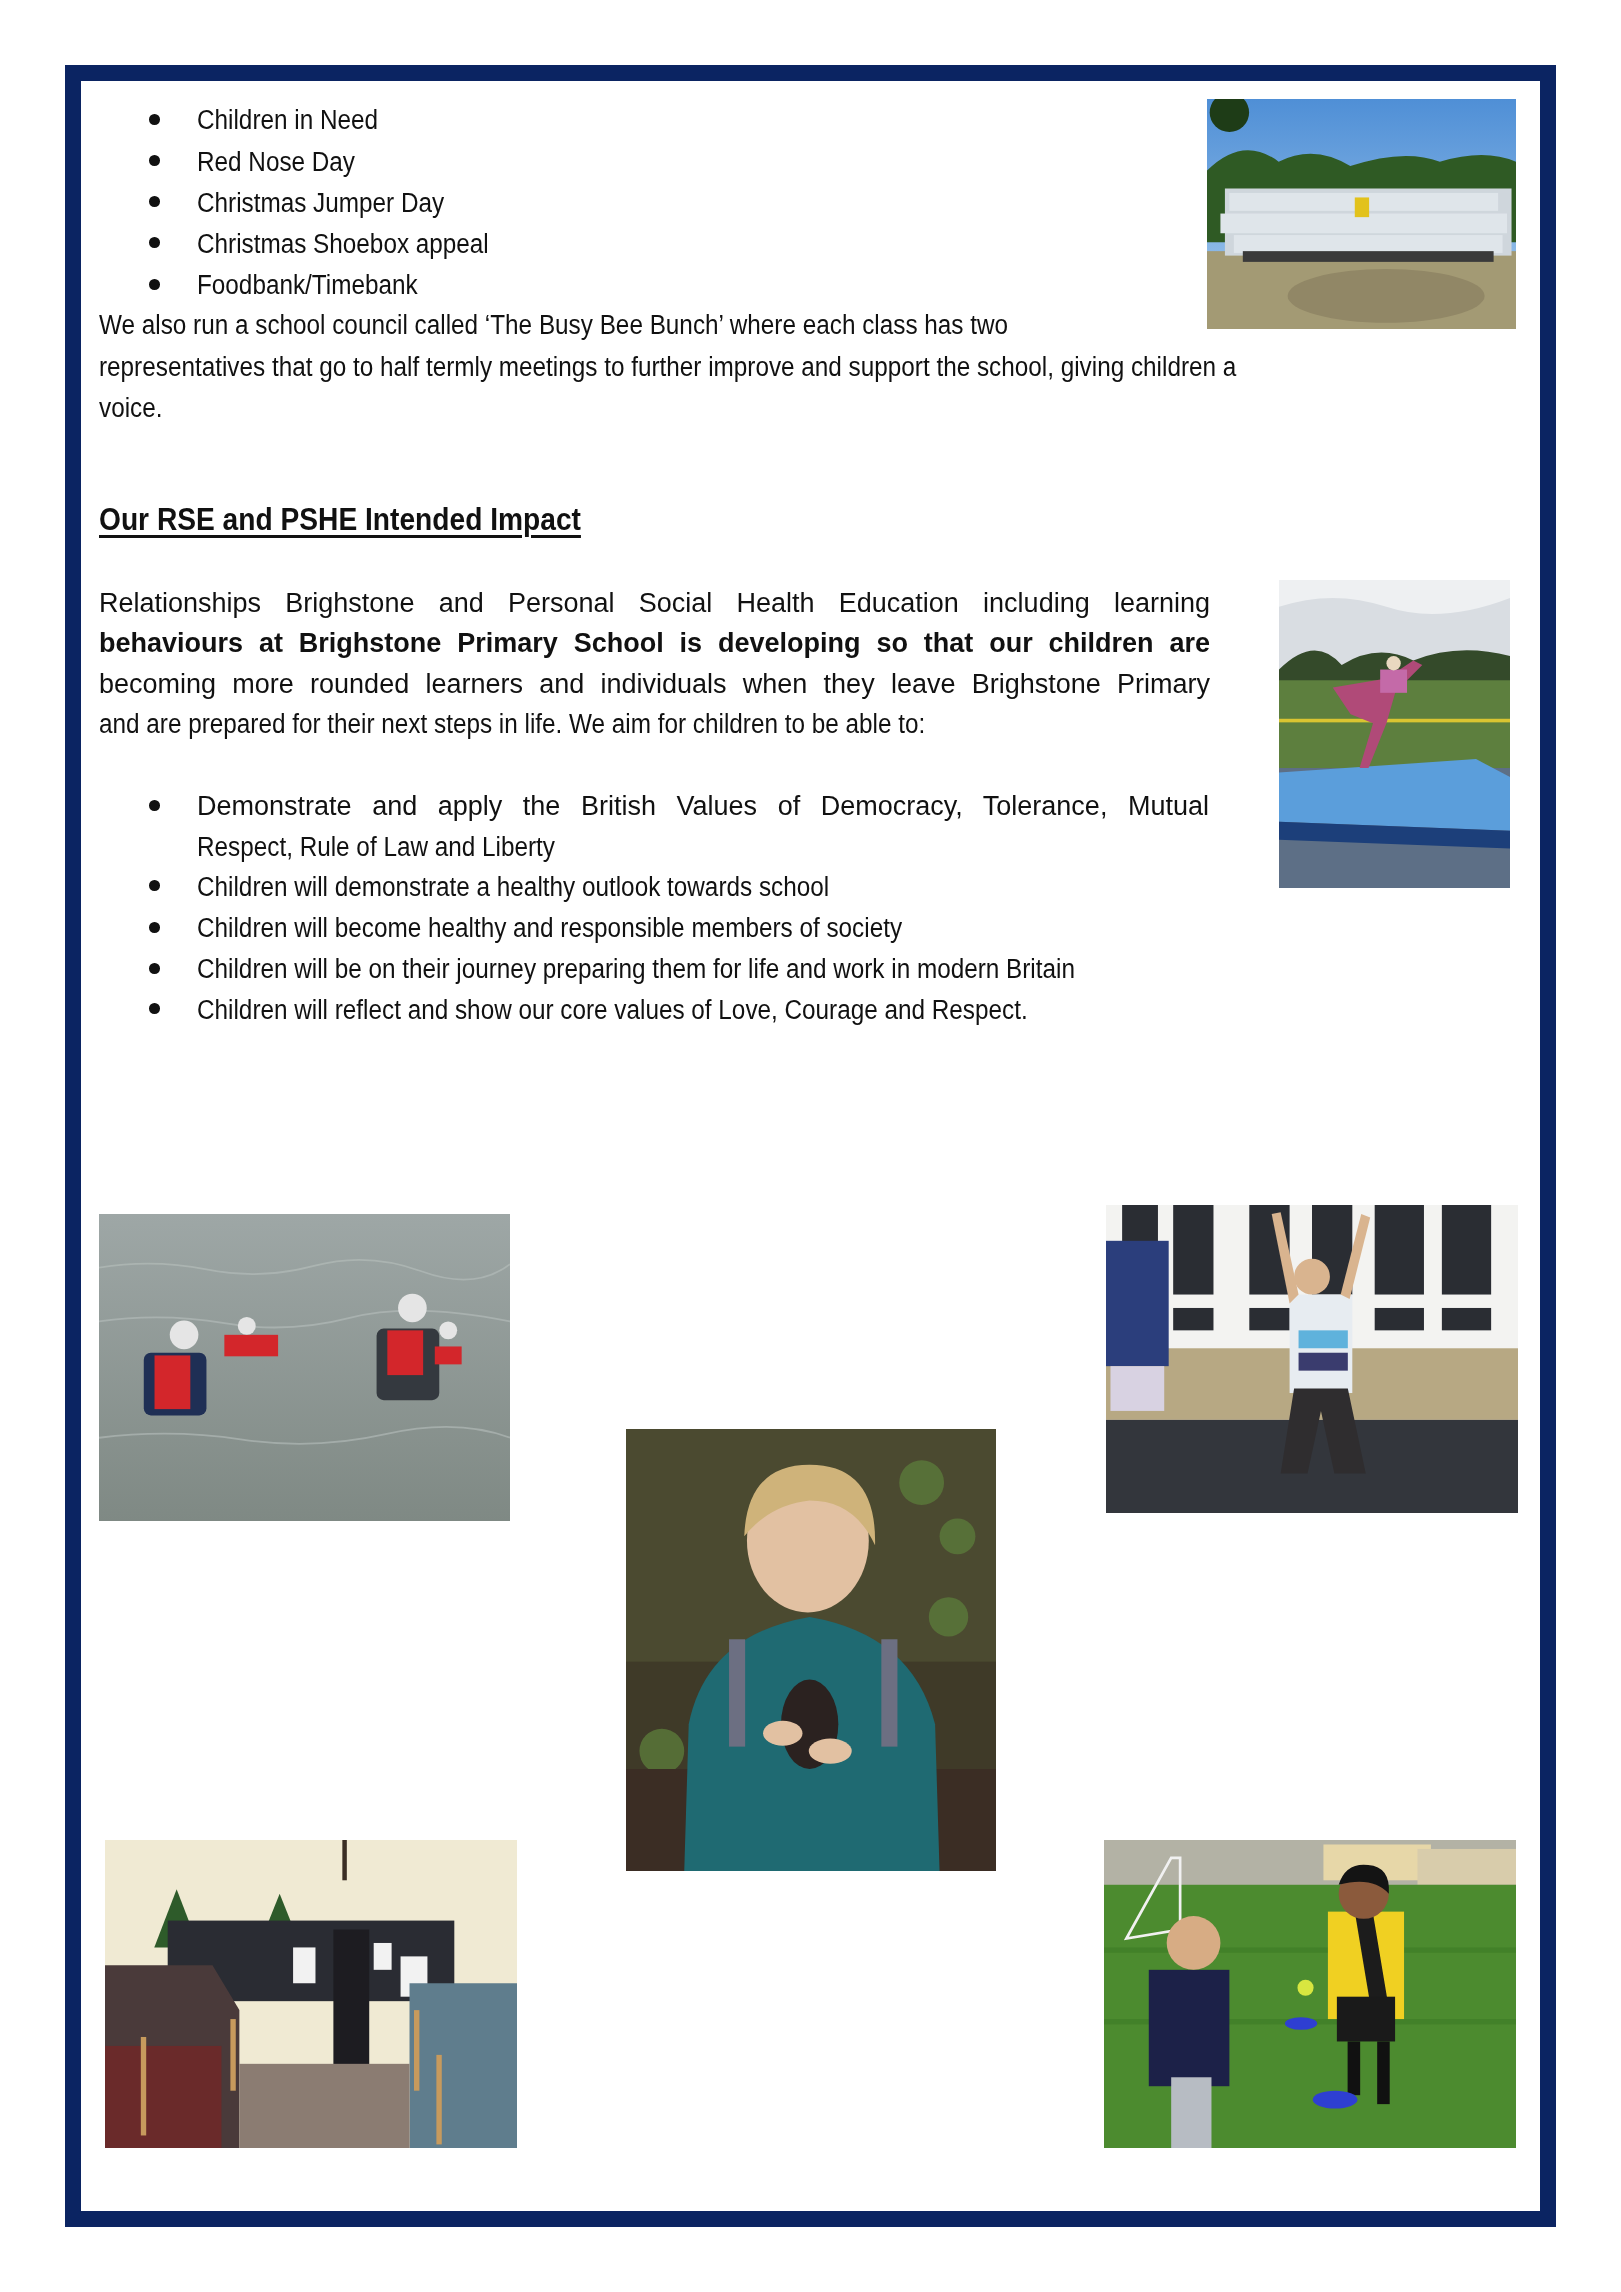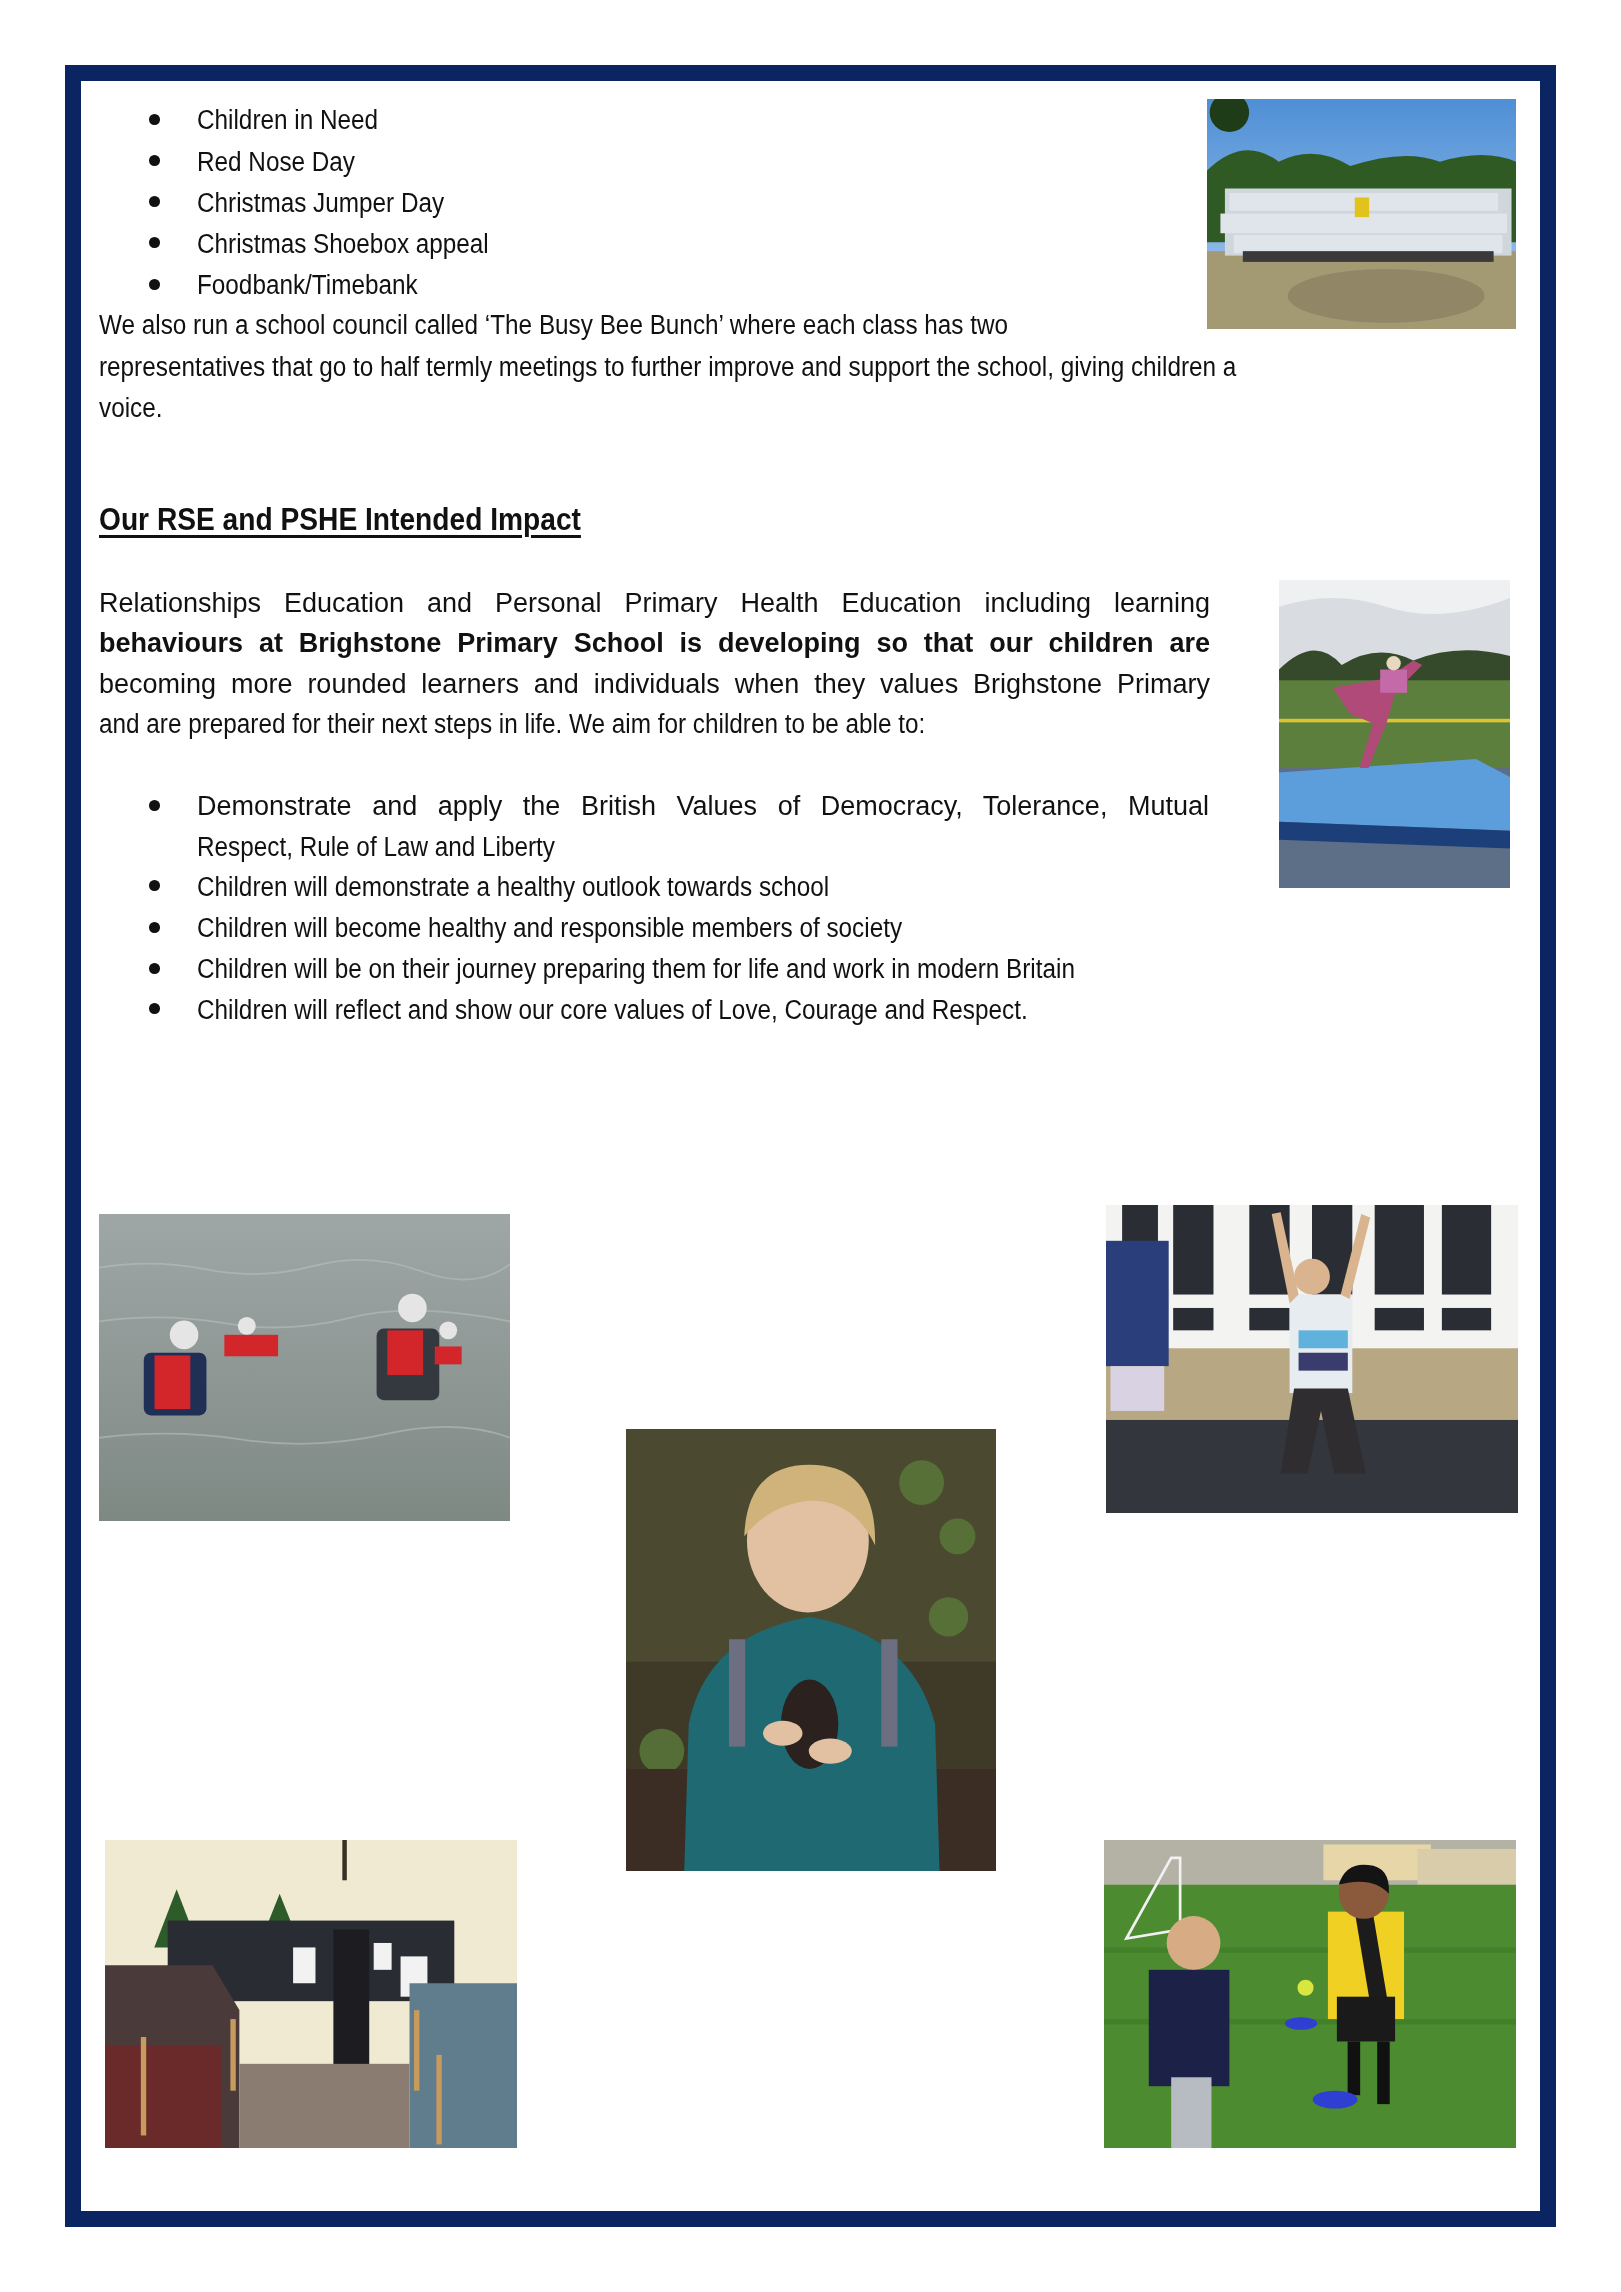--- a/index.html
+++ b/index.html
@@ -49,27 +49,27 @@
   <div>
     <div class="txt narrow" style="left:99px;top:305px;">We also run a school council called ‘The Busy Bee Bunch’ where each class has two</div>
     <div class="txt narrow" style="left:99px;top:347px;">representatives that go to half termly meetings to further improve and support the school, giving children a</div>
     <div class="txt narrow" style="left:99px;top:388px;">voice.</div>
   </div>
 
   <div class="heading" style="left:99px;top:500px;">Our RSE and PSHE Intended Impact</div>
 
   <div>
     <div class="txt" style="left:99px;top:583px;width:1111px;">
-      <span class="just-line" style="transform-origin:0 0;transform:scaleX(1);">Relationships Education and Personal Primary Health Education including learning</span>
+      <span class="just-line" style="transform-origin:0 0;transform:scaleX(1);">Relationships Brighstone and Personal Social Health Education including learning</span>
     </div>
     <div class="txt" style="left:99px;top:623px;width:1111px;font-weight:bold;">
       <span class="just-line">behaviours at Brighstone Primary School is developing so that our children are</span>
     </div>
     <div class="txt" style="left:99px;top:664px;width:1111px;">
-      <span class="just-line">becoming more rounded learners and individuals when they values Brighstone Primary</span>
+      <span class="just-line">becoming more rounded learners and individuals when they leave Brighstone Primary</span>
     </div>
     <div class="txt narrow" style="left:99px;top:704px;">and are prepared for their next steps in life. We aim for children to be able to:</div>
   </div>
 
   <div>
     <div class="bullet" style="left:149px;top:800px;"></div>
     <div class="txt" style="left:197px;top:786px;width:1012px;">
       <span class="just-line">Demonstrate and apply the British Values of Democracy, Tolerance, Mutual</span>
     </div>
     <div class="txt narrow" style="left:197px;top:827px;">Respect, Rule of Law and Liberty</div>

